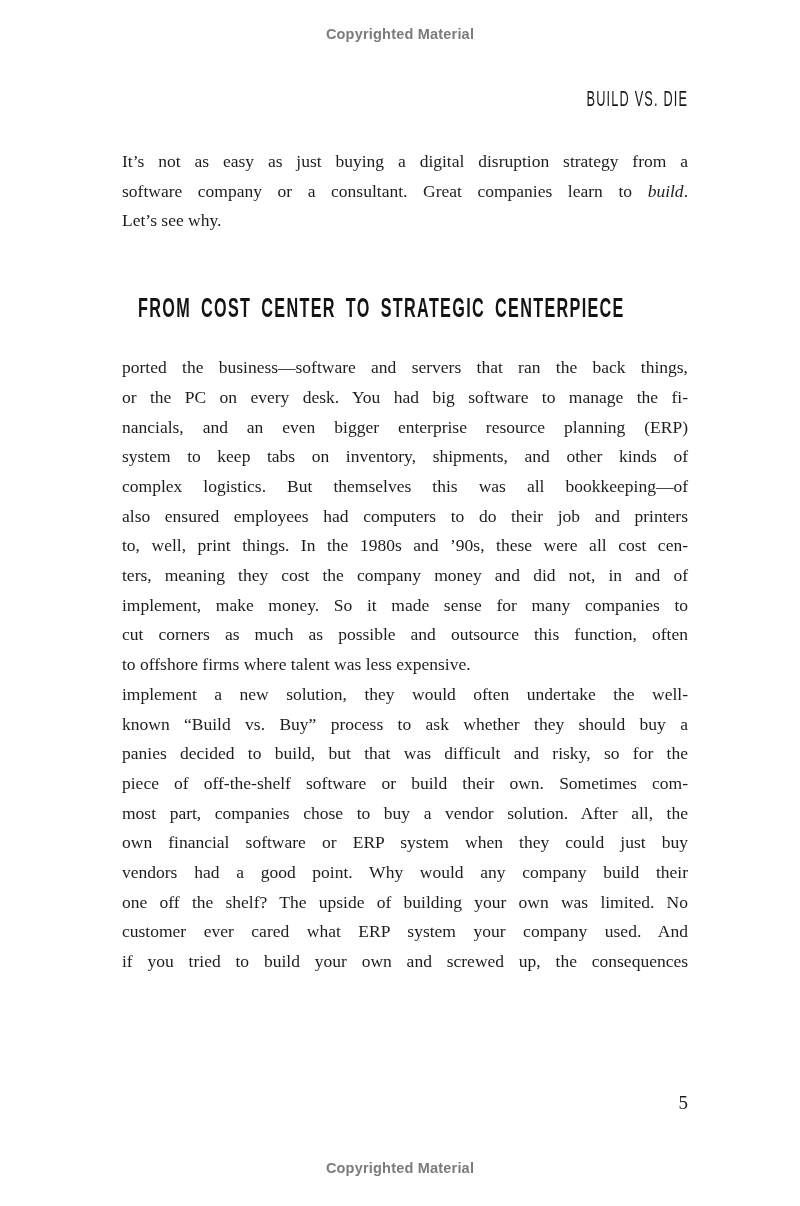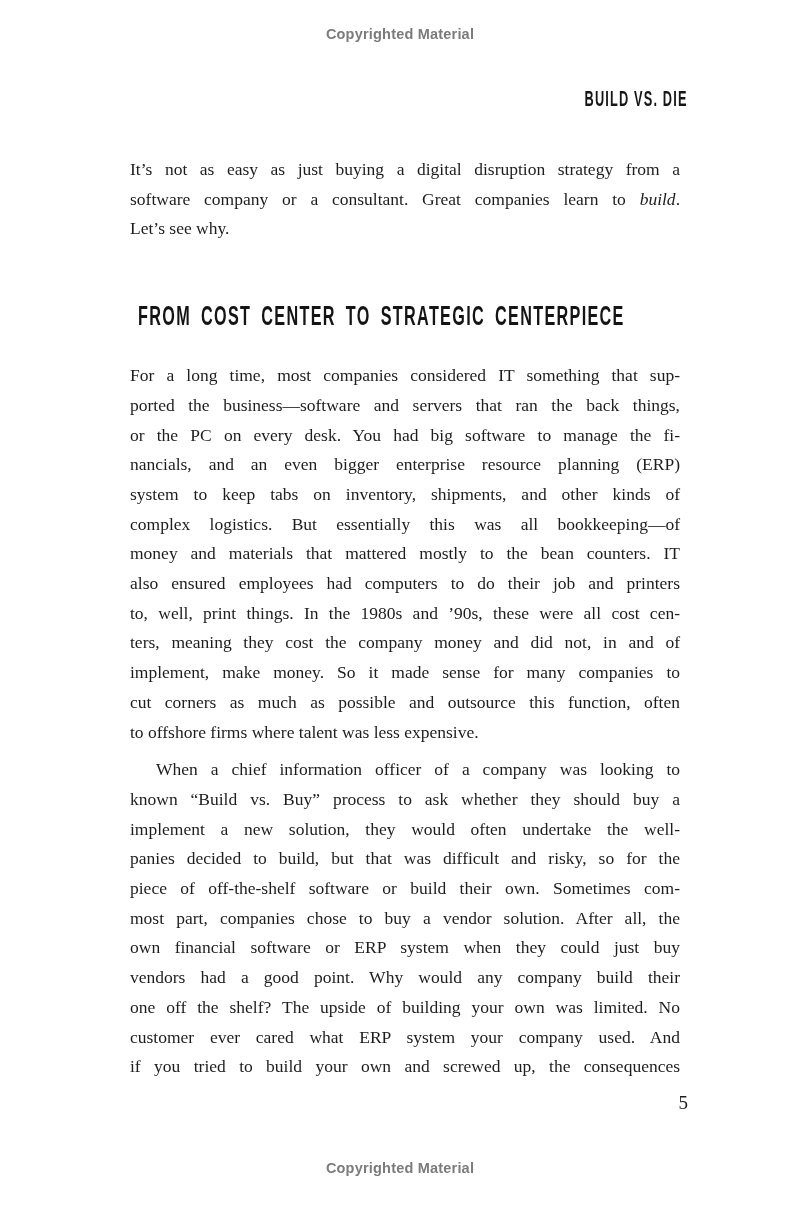--- a/index.html
+++ b/index.html
@@ -30,40 +30,40 @@
   .copyright.top { top: 26px; }
   .copyright.bottom { top: 1160px; }
 
   .running-head {
     position: absolute;
     top: 86px;
     right: 112px;
     text-align: right;
     white-space: nowrap;
     font-family: "Liberation Sans", "DejaVu Sans", sans-serif;
-    font-weight: 700;
+    font-weight: 400;
     font-size: 22px;
     color: #161616;
   }
   .running-head .condensed {
     display: inline-block;
     transform: scaleX(0.58);
     transform-origin: 100% 50%;
     letter-spacing: 2px;
   }
 
   .column {
     position: absolute;
     left: 122px;
     top: 147px;
     width: 566px;
     color: #1d1d1d;
   }
   .para {
-    margin: 8px;
+    margin: 0;
     font-size: 17.5px;
     line-height: 29.7px;
   }
   .bline {
     text-align: justify;
     text-align-last: justify;
   }
   .bline.last { text-align-last: left; }
   .bline.indent { text-indent: 26px; }
 
@@ -112,39 +112,36 @@
         <div class="bline">It’s not as easy as just buying a digital disruption strategy from a</div>
         <div class="bline">software company or a consultant. Great companies learn to <i>build</i>.</div>
         <div class="bline last">Let’s see why.</div>
       </div>
 
     <h2 class="section-heading">
       <span class="condensed">FROM COST CENTER TO STRATEGIC CENTERPIECE</span>
     </h2>
 
     <div class="para">
-        <div class="bline">For a long time, most companies considered IT something that sup-</div>
         <div class="bline">ported the business—software and servers that ran the back things,</div>
         <div class="bline">or the PC on every desk. You had big software to manage the fi-</div>
         <div class="bline">nancials, and an even bigger enterprise resource planning (ERP)</div>
         <div class="bline">system to keep tabs on inventory, shipments, and other kinds of</div>
-        <div class="bline">complex logistics. But essentially this was all bookkeeping—of</div>
-        <div class="bline">money and materials that mattered mostly to the bean counters. IT</div>
+        <div class="bline">complex logistics. But themselves this was all bookkeeping—of</div>
         <div class="bline">also ensured employees had computers to do their job and printers</div>
         <div class="bline">to, well, print things. In the 1980s and ’90s, these were all cost cen-</div>
         <div class="bline">ters, meaning they cost the company money and did not, in and of</div>
         <div class="bline">implement, make money. So it made sense for many companies to</div>
         <div class="bline">cut corners as much as possible and outsource this function, often</div>
         <div class="bline last">to offshore firms where talent was less expensive.</div>
       </div>
 
     <div class="para">
-        <div class="bline indent">When a chief information officer of a company was looking to</div>
+        <div class="bline">implement a new solution, they would often undertake the well-</div>
         <div class="bline">known “Build vs. Buy” process to ask whether they should buy a</div>
-        <div class="bline">implement a new solution, they would often undertake the well-</div>
         <div class="bline">panies decided to build, but that was difficult and risky, so for the</div>
         <div class="bline">piece of off-the-shelf software or build their own. Sometimes com-</div>
         <div class="bline">most part, companies chose to buy a vendor solution. After all, the</div>
         <div class="bline">own financial software or ERP system when they could just buy</div>
         <div class="bline">vendors had a good point. Why would any company build their</div>
         <div class="bline">one off the shelf? The upside of building your own was limited. No</div>
         <div class="bline">customer ever cared what ERP system your company used. And</div>
         <div class="bline">if you tried to build your own and screwed up, the consequences</div>
       </div>
 

